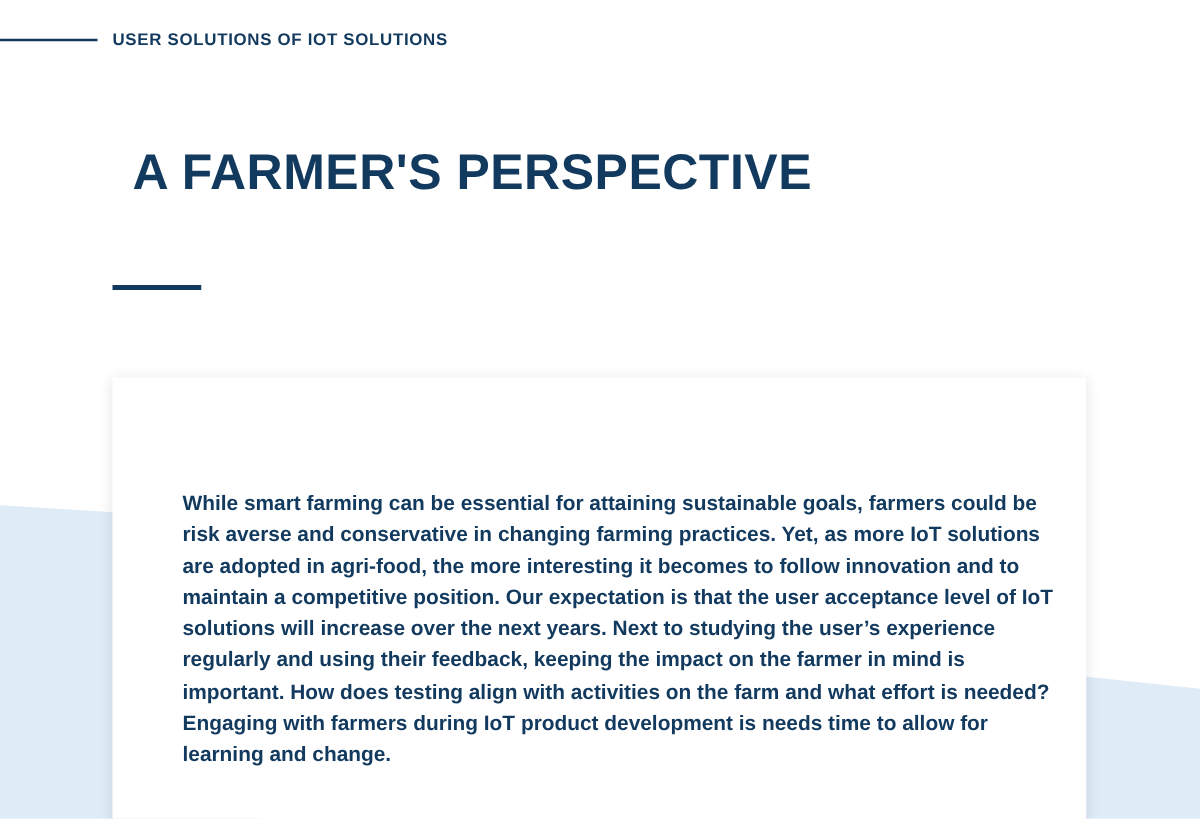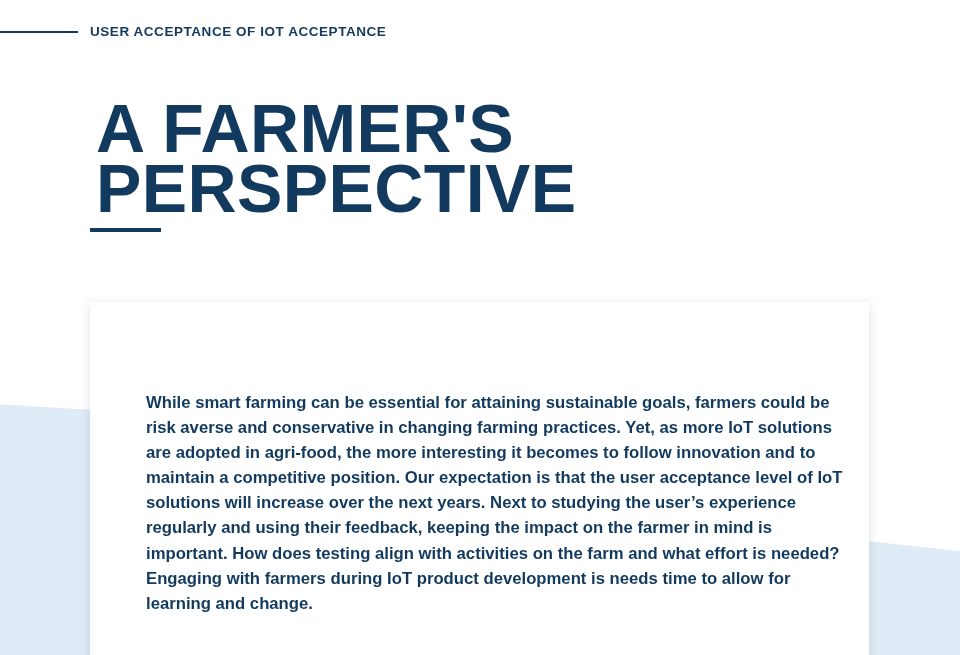--- a/index.html
+++ b/index.html
@@ -71,26 +71,26 @@
     white-space: nowrap;
     line-height: 1;
   }
 
   
   #title {
     position: absolute;
     left: 90px;
     top: 92px;
     width: 700px;
-    font-size: 68px;
+    font-size: 40px;
     font-weight: bold;
     letter-spacing: 0.4px;
     line-height: 60px;
     color: #12395e;
-    margin: 6px;
+    margin: 16px;
   }
   #title-underline {
     position: absolute;
     left: 90px;
     top: 228px;
     width: 71px;
     height: 4px;
     background: #12395e;
   }
 
@@ -122,21 +122,21 @@
 <body>
 
 <div id="slide">
 
   <div id="shape-left" class="bg-shape"></div>
 
   <div id="shape-right" class="bg-shape"></div>
 
   <div id="eyebrow-row">
     <div id="eyebrow-rule"></div>
-    <div id="eyebrow-text">USER ACCEPTANCE OF IOT ACCEPTANCE</div>
+    <div id="eyebrow-text">USER SOLUTIONS OF IOT SOLUTIONS</div>
   </div>
 
   <h1 id="title">A FARMER'S PERSPECTIVE</h1>
 
   <div id="title-underline"></div>
 
   <div id="content-card">
     <p id="body-paragraph">While smart farming can be essential for attaining sustainable goals, farmers could be risk averse and conservative in changing farming practices. Yet, as more IoT solutions are adopted in agri-food, the more interesting it becomes to follow innovation and to maintain a competitive position. Our expectation is that the user acceptance level of IoT solutions will increase over the next years. Next to studying the user’s experience regularly and using their feedback, keeping the impact on the farmer in mind is important. How does testing align with activities on the farm and what effort is needed?  Engaging with farmers during IoT product development is needs time to allow for learning and change.</p>
   </div>
 

